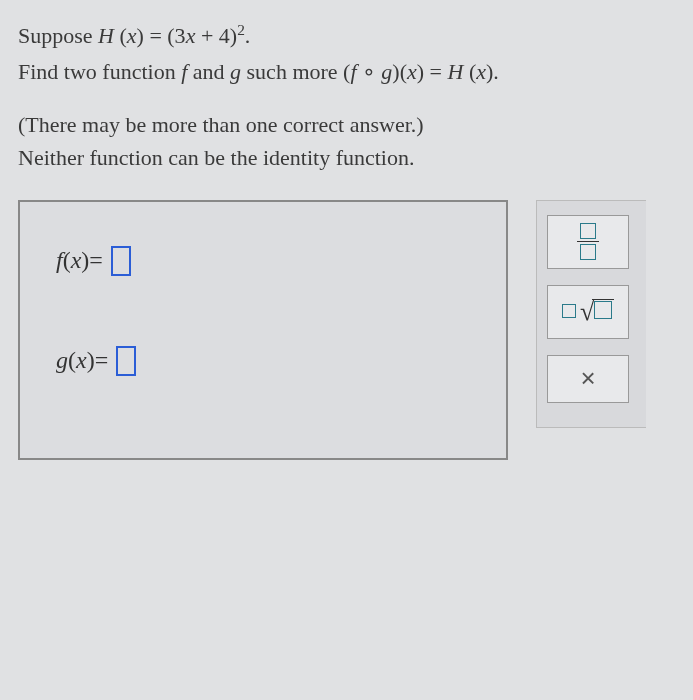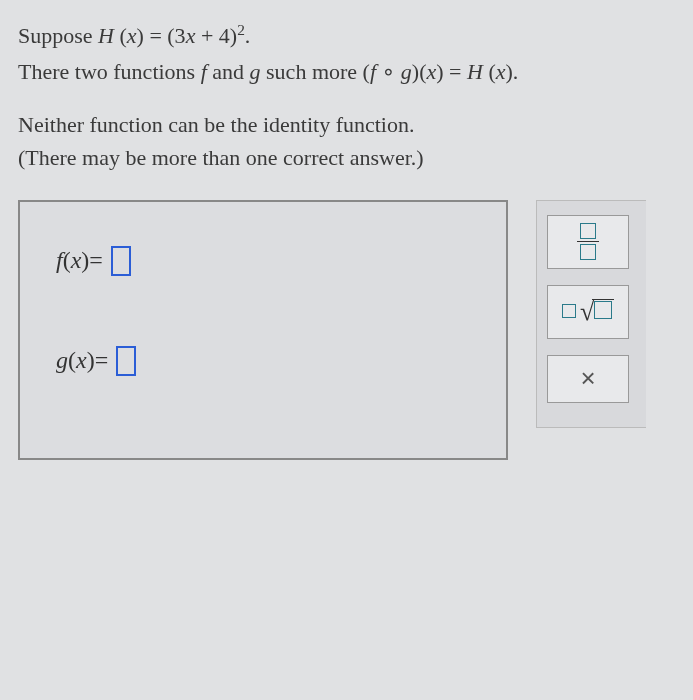--- a/index.html
+++ b/index.html
@@ -132,35 +132,35 @@
 
 <div class="problem-text">
   <div>
     <span>Suppose </span>
     <span class="math-italic">H</span>
     <span class="paren"> (</span><span class="math-italic">x</span><span class="paren">)</span>
     <span> = </span>
     <span>(3<span class="math-italic">x</span> + 4)</span><sup>2</sup><span>.</span>
   </div>
   <div>
-    <span>There two functions </span>
+    <span>Find two function </span>
     <span class="math-italic">f</span>
     <span> and </span>
     <span class="math-italic">g</span>
     <span> such more </span>
     <span>(</span><span class="math-italic">f</span><span> ∘ </span><span class="math-italic">g</span><span>)</span><span>(</span><span class="math-italic">x</span><span>)</span>
     <span> = </span>
     <span class="math-italic">H</span>
     <span> (</span><span class="math-italic">x</span><span>)</span><span>.</span>
   </div>
 </div>
 
 <div class="instruction">
+  <div>(There may be more than one correct answer.)</div>
   <div>Neither function can be the identity function.</div>
-  <div>(There may be more than one correct answer.)</div>
 </div>
 
 <div class="content-row">
   <div class="answer-box">
     <div class="eq-row">
       <span class="fn-name">f</span>
       <span class="paren">(</span>
         <span class="fn-name">x</span>
         <span class="paren">)</span>
       <span> = </span>

